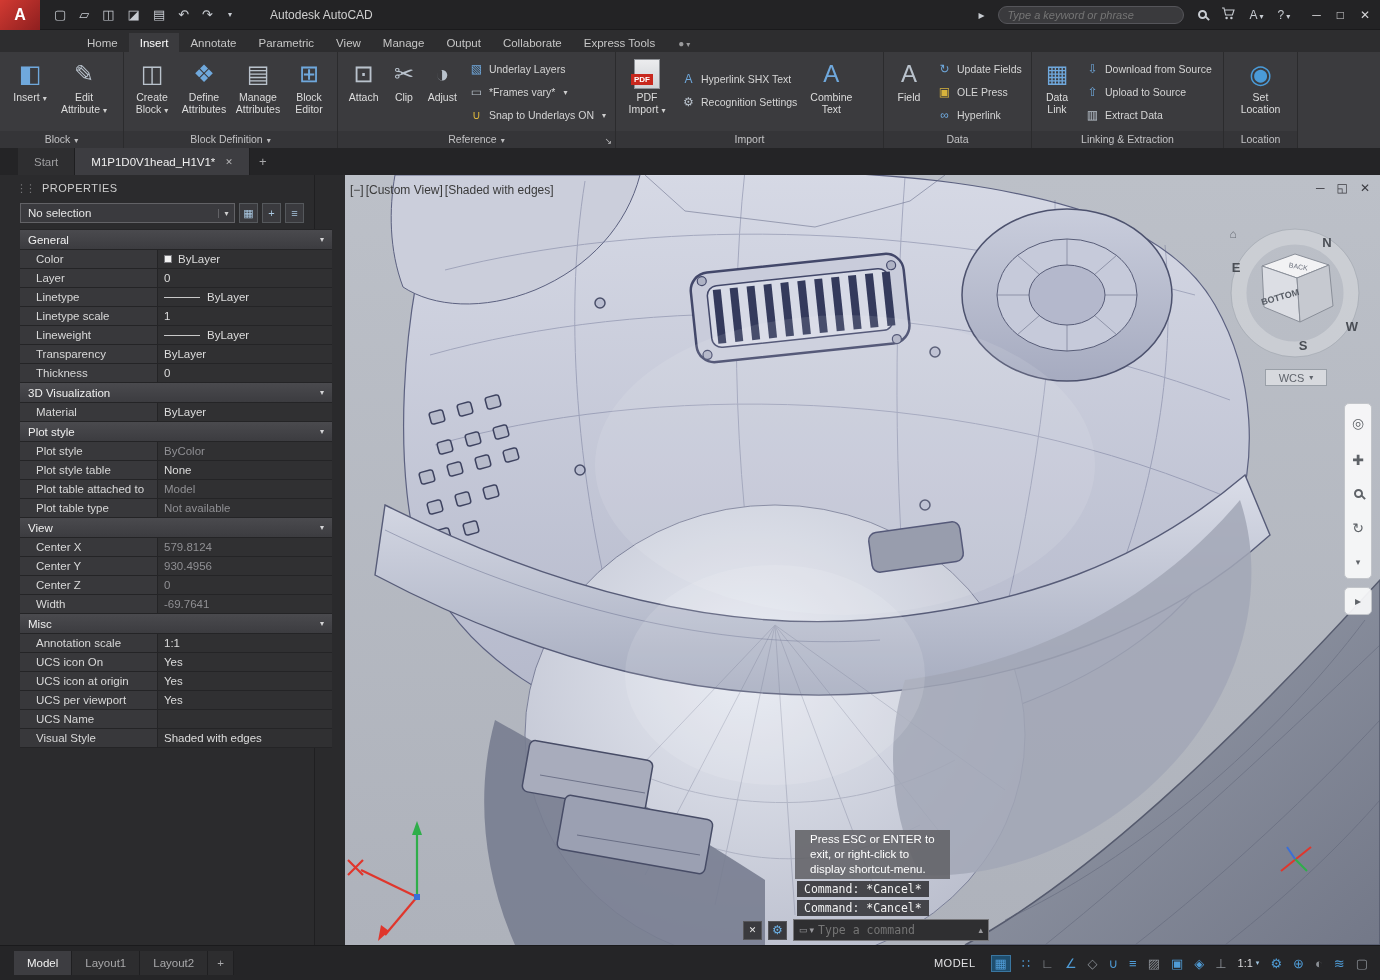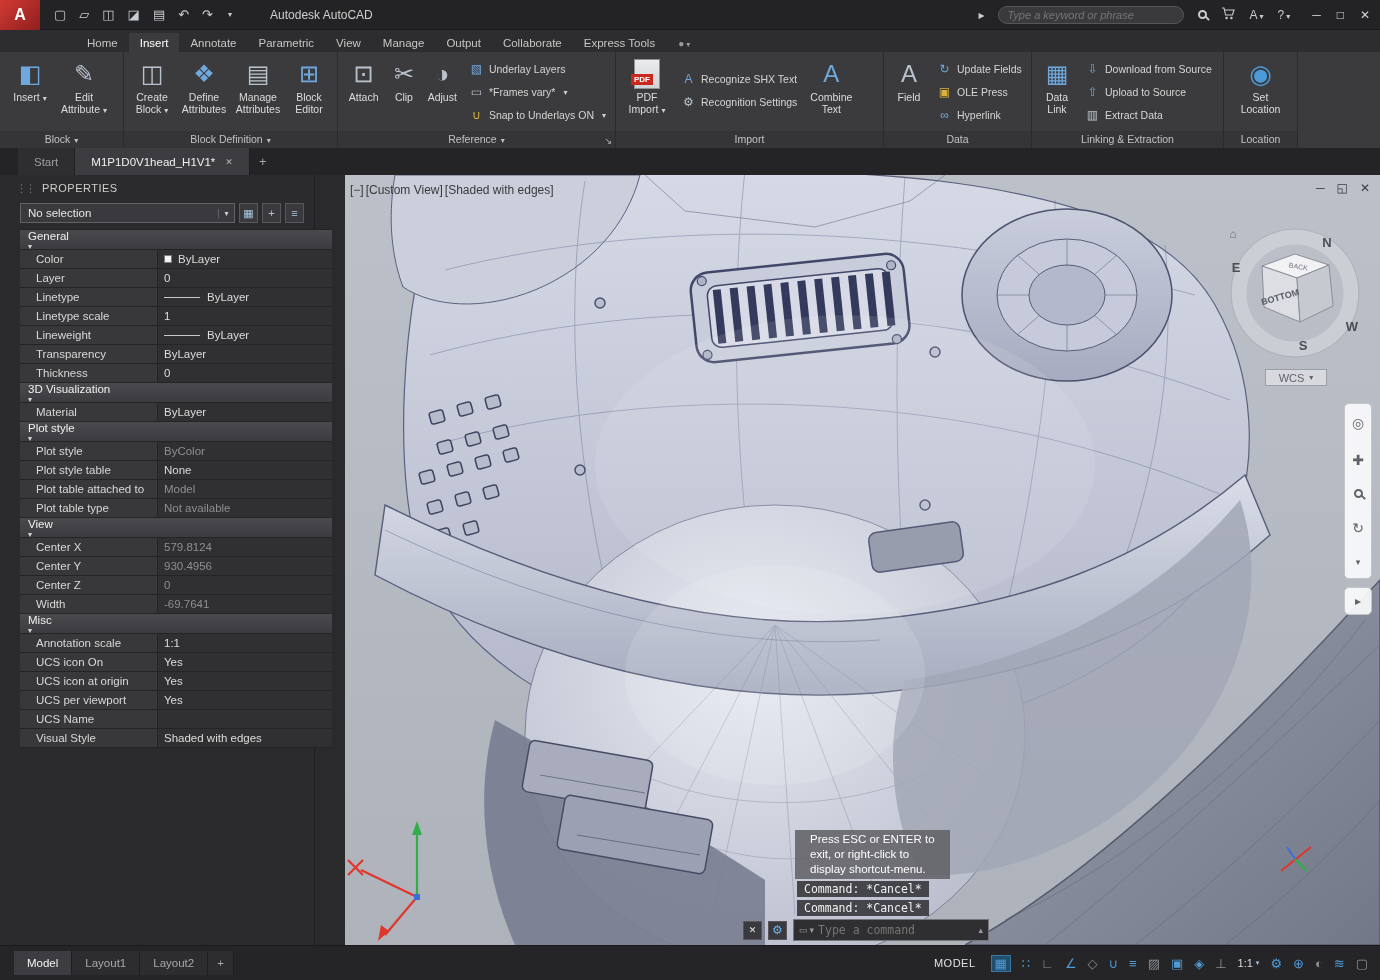--- a/index.html
+++ b/index.html
@@ -59,21 +59,21 @@
   
   .palette { position:absolute; left:0; top:0; width:315px; height:770px; background:#2b2b2d; border-right:1px solid #1f1f21; }
   .pal-header { padding:7px 0 4px 16px; font-size:11px; letter-spacing:0.5px; color:#cfcfcf; }
   .pal-header::before { content:"⋮⋮"; letter-spacing:-2px; margin-right:8px; color:#77777a; }
   .pal-toolbar { display:flex; align-items:center; gap:4px; margin:4px 10px 6px 20px; }
   .pal-select { width:228px; height:20px; background:#3a3a3e; border:1px solid #626266; display:flex; align-items:center; font-size:11.5px; color:#e6e6e6; }
   .pal-select .sel-text { flex:1; padding:0 7px; }
   .pal-select .sel-carat { width:16px; text-align:center; border-left:1px solid #626266; font-size:8px; color:#cfcfcf; }
   .pal-btn { width:20px; height:20px; background:#3a3a3e; border:1px solid #55585c; color:#a9c7e0; font-size:11px; display:flex; align-items:center; justify-content:center; }
   .pgrid { margin-left:20px; width:312px; font-size:11.5px; border-top:1px solid #242426; }
-  .psec { height:20px; background:linear-gradient(#4a4a4e,#3c3c40); color:#f0f0f0; display:flex; align-items:flex-start; padding:0 8px; border-bottom:1px solid #242426; font-size:11.5px;flex-direction:column; }
+  .psec { height:20px; background:linear-gradient(#4a4a4e,#3c3c40); color:#f0f0f0; display:flex; align-items:center; padding:0 8px; border-bottom:1px solid #242426; font-size:11.5px; }
   .psec .sec-sp { flex:1; }
   .psec .sec-carat { font-size:8px; color:#d5d5d7; }
   .prow { display:flex; height:19px; border-bottom:1px solid #242426; }
   .pl { width:138px; background:#38383b; color:#d8d8d8; padding:0 4px 0 16px; line-height:18px; border-right:1px solid #242426; white-space:nowrap; overflow:hidden; }
   .pv { flex:1; background:#303032; color:#dcdcdc; padding:0 6px; line-height:18px; display:flex; align-items:center; white-space:nowrap; overflow:hidden; }
   .pv.dim { color:#8f8f93; }
   .sw { width:8px; height:8px; background:#f2f2f2; border:1px solid #7a7a7e; display:inline-block; margin-right:6px; }
   .lng { display:inline-block; width:36px; border-top:1px solid #c8c8c8; margin-right:7px; }
 
   
@@ -243,21 +243,21 @@
           <div class="rico">
               <span class="pdficon">
                 <span class="pdfbadge">PDF</span>
               </span>
             </div>
           <div class="rlab has-carat"><span>PDF Import</span></div>
         </div>
         <div class="scol" style="justify-content:flex-start;padding-top:14px">
           <div class="rsmall">
             <span class="sico c-blue">A</span>
-            <span>Recognize SHX Text</span>
+            <span>Hyperlink SHX Text</span>
           </div>
           <div class="rsmall">
             <span class="sico c-steel">⚙</span>
             <span>Recognition Settings</span>
           </div>
         </div>
         <div class="rbig" style="width:56px">
           <div class="rico c-blue">A</div>
           <div class="rlab"><span>Combine Text</span></div>
         </div>

